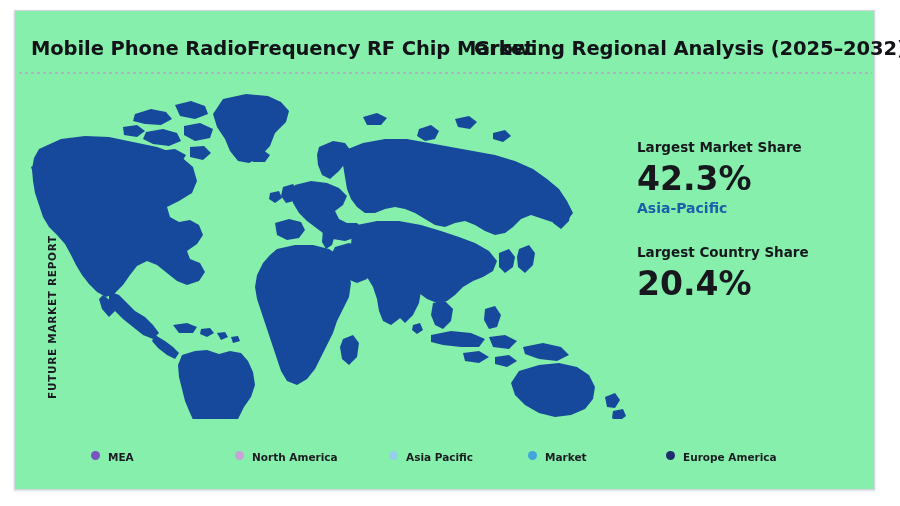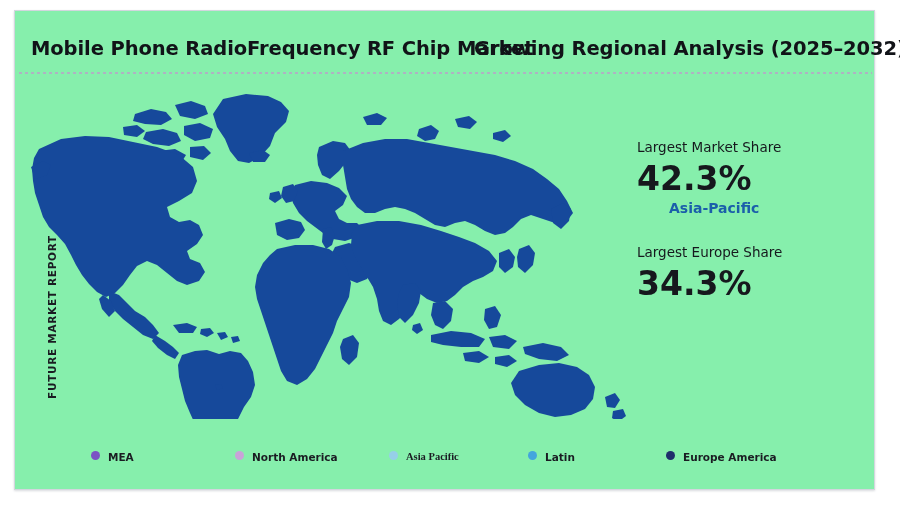--- a/index.html
+++ b/index.html
@@ -87,37 +87,36 @@
   
   #stats-panel {
     position: absolute;
     left: 622px;
     top: 128px;
     width: 230px;
   }
   .stat-block { margin-bottom: 28px; }
   .stat-label {
     font-size: 13.5px;
-    font-weight: normal;
+    font-weight: bold;
     color: #16181d;
     margin-bottom: 7px;
     white-space: nowrap;
   }
   .stat-value {
     font-size: 33px;
     font-weight: bold;
     color: #16181d;
     line-height: 1.05;
     margin-bottom: 3px;
   }
   .stat-sub {
     font-size: 14px;
     font-weight: bold;
     color: #1b5faa;
-    margin-left: 32px;
   }
 
   
   #legend {
     position: absolute;
     left: 76px;
     top: 440px;
     width: 700px;
     height: 22px;
   }
@@ -274,41 +273,41 @@
     </svg>
   </div>
 
   <div id="stats-panel">
     <div class="stat-block">
       <div class="stat-label">Largest Market Share</div>
       <div class="stat-value">42.3%</div>
       <div class="stat-sub" style="color: rgb(27, 95, 170);">Asia-Pacific</div>
     </div>
     <div class="stat-block">
-      <div class="stat-label">Largest Europe Share</div>
-      <div class="stat-value">34.3%</div>
+      <div class="stat-label">Largest Country Share</div>
+      <div class="stat-value">20.4%</div>
     </div>
   </div>
 
   <div id="legend">
     <div class="legend-item" style="left: 0px;">
       <span class="legend-dot" style="background: rgb(123, 82, 196);"></span>
       <span class="legend-text">MEA</span>
     </div>
     <div class="legend-item" style="left: 144px;">
       <span class="legend-dot" style="background: rgb(201, 163, 216);"></span>
       <span class="legend-text">North America</span>
     </div>
-    <div class="legend-item" style="left: 298px; font-family: Liberation Serif, serif;">
+    <div class="legend-item" style="left: 298px;">
       <span class="legend-dot" style="background: rgb(150, 207, 232);"></span>
       <span class="legend-text">Asia Pacific</span>
     </div>
     <div class="legend-item" style="left: 437px;">
       <span class="legend-dot" style="background: rgb(67, 165, 221);"></span>
-      <span class="legend-text">Latin</span>
+      <span class="legend-text">Market</span>
     </div>
     <div class="legend-item" style="left: 575px;">
       <span class="legend-dot" style="background: rgb(30, 45, 107);"></span>
       <span class="legend-text">Europe America</span>
     </div>
   </div>
 
 </div>
 
 </body></html>

